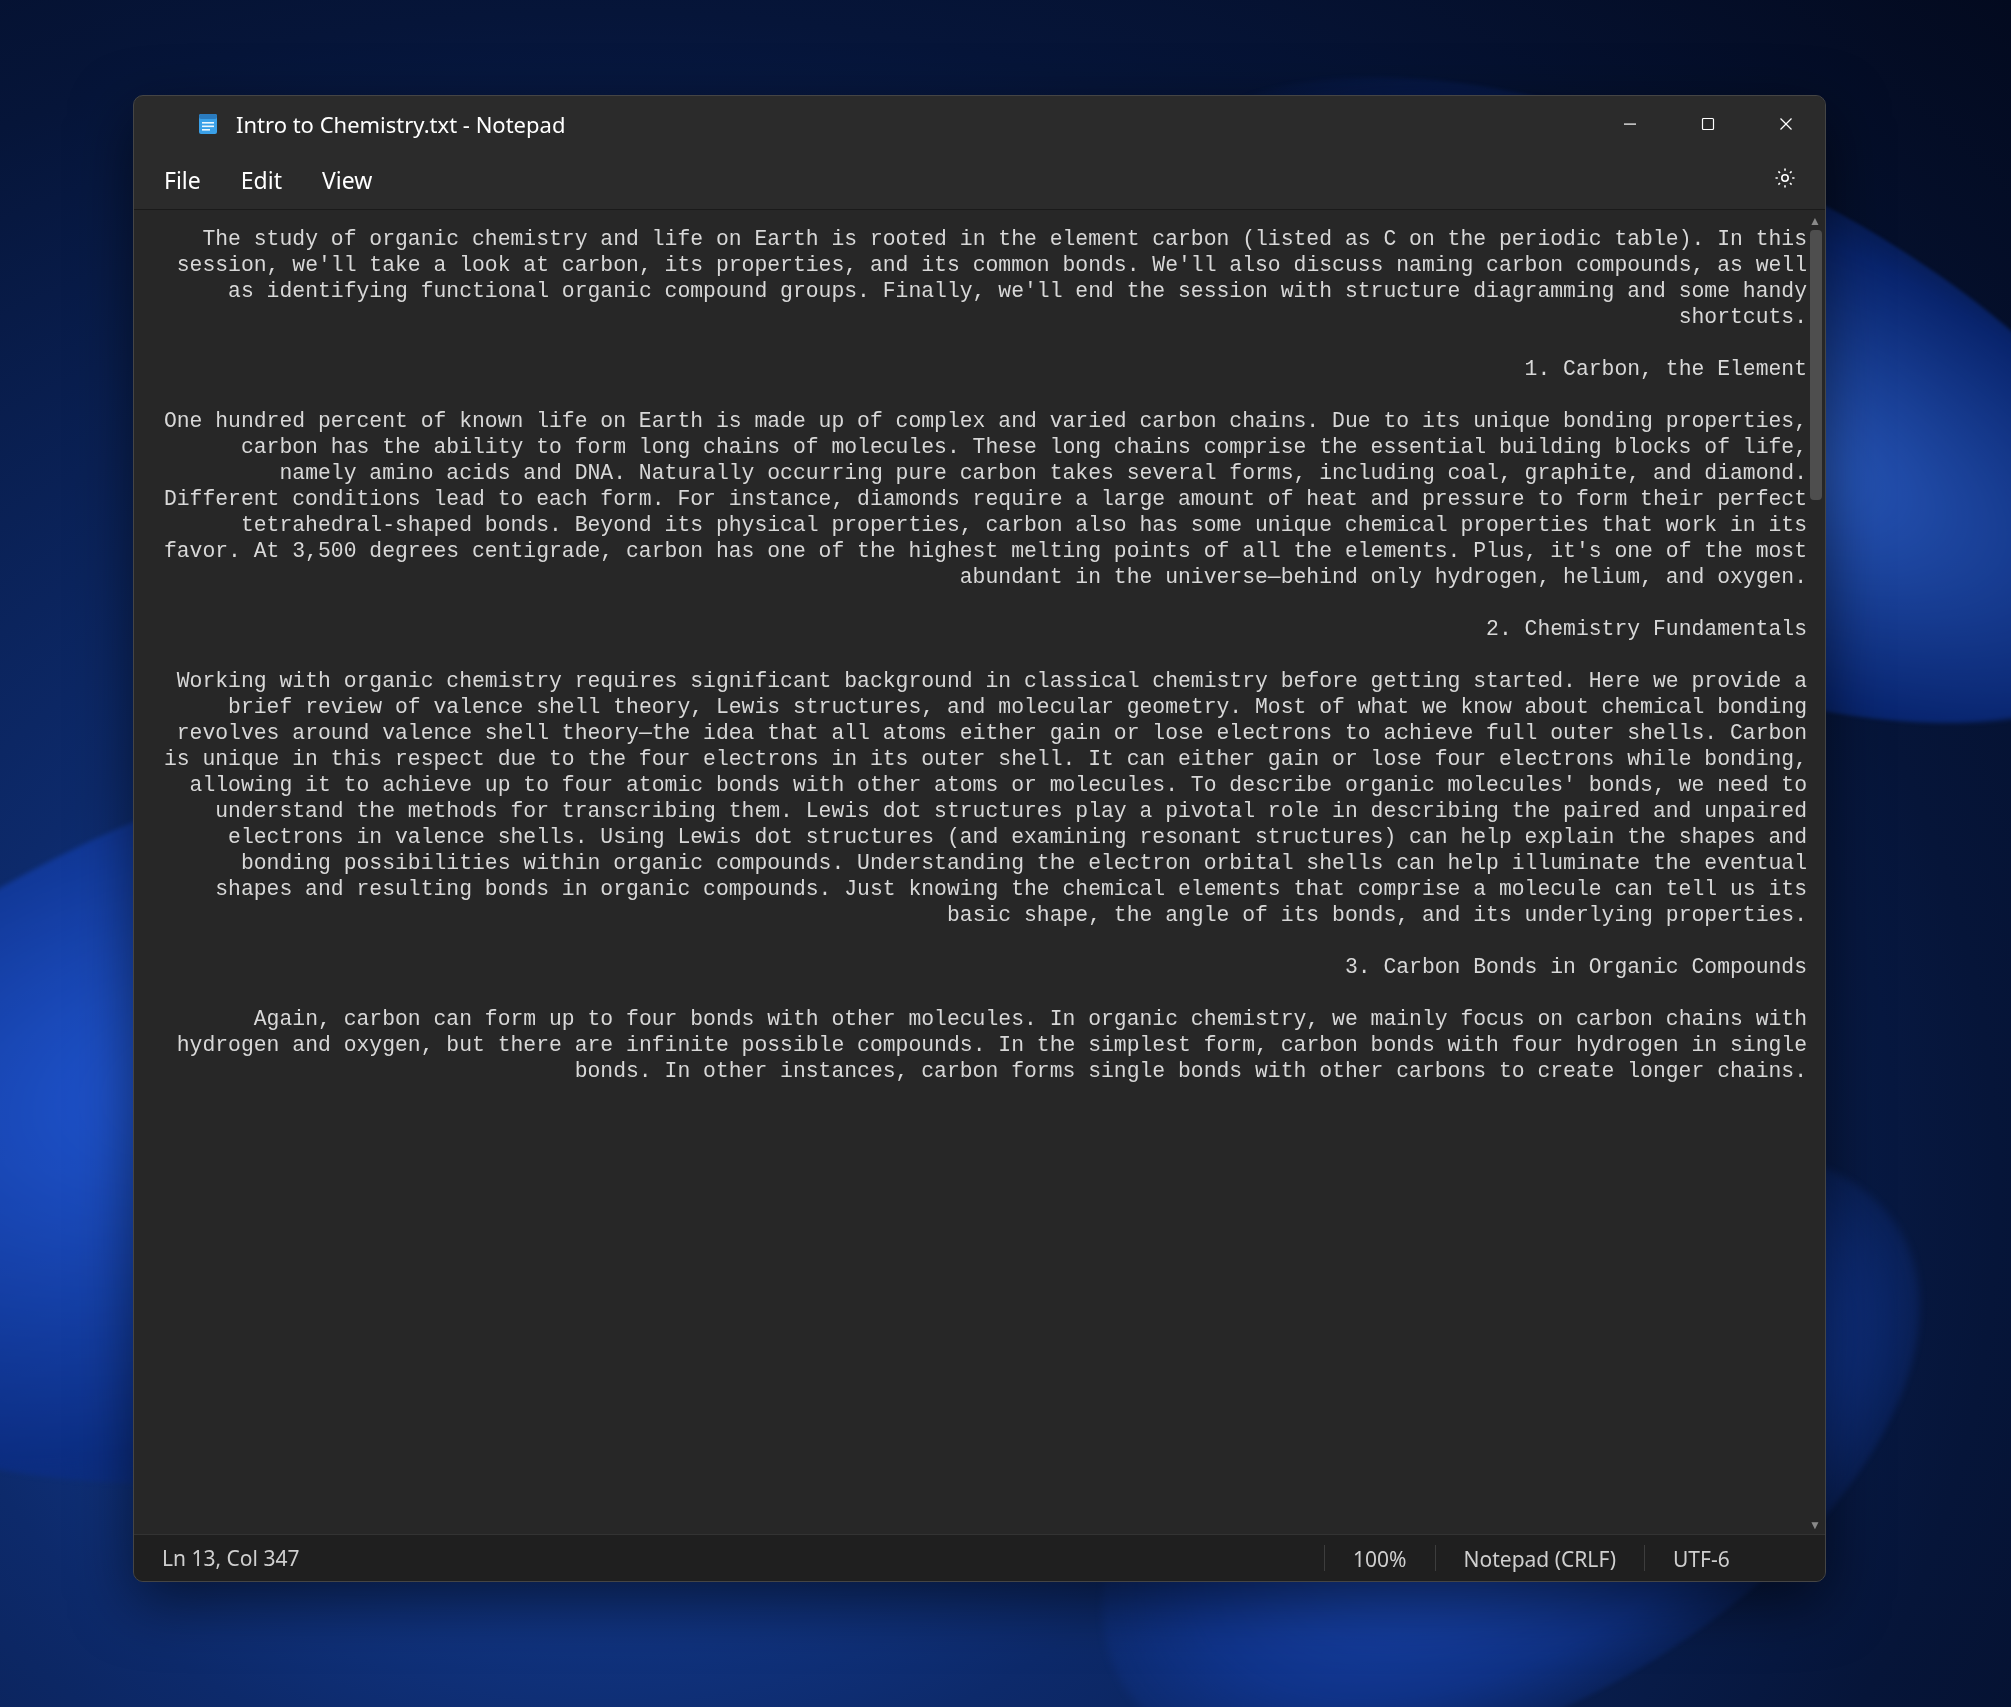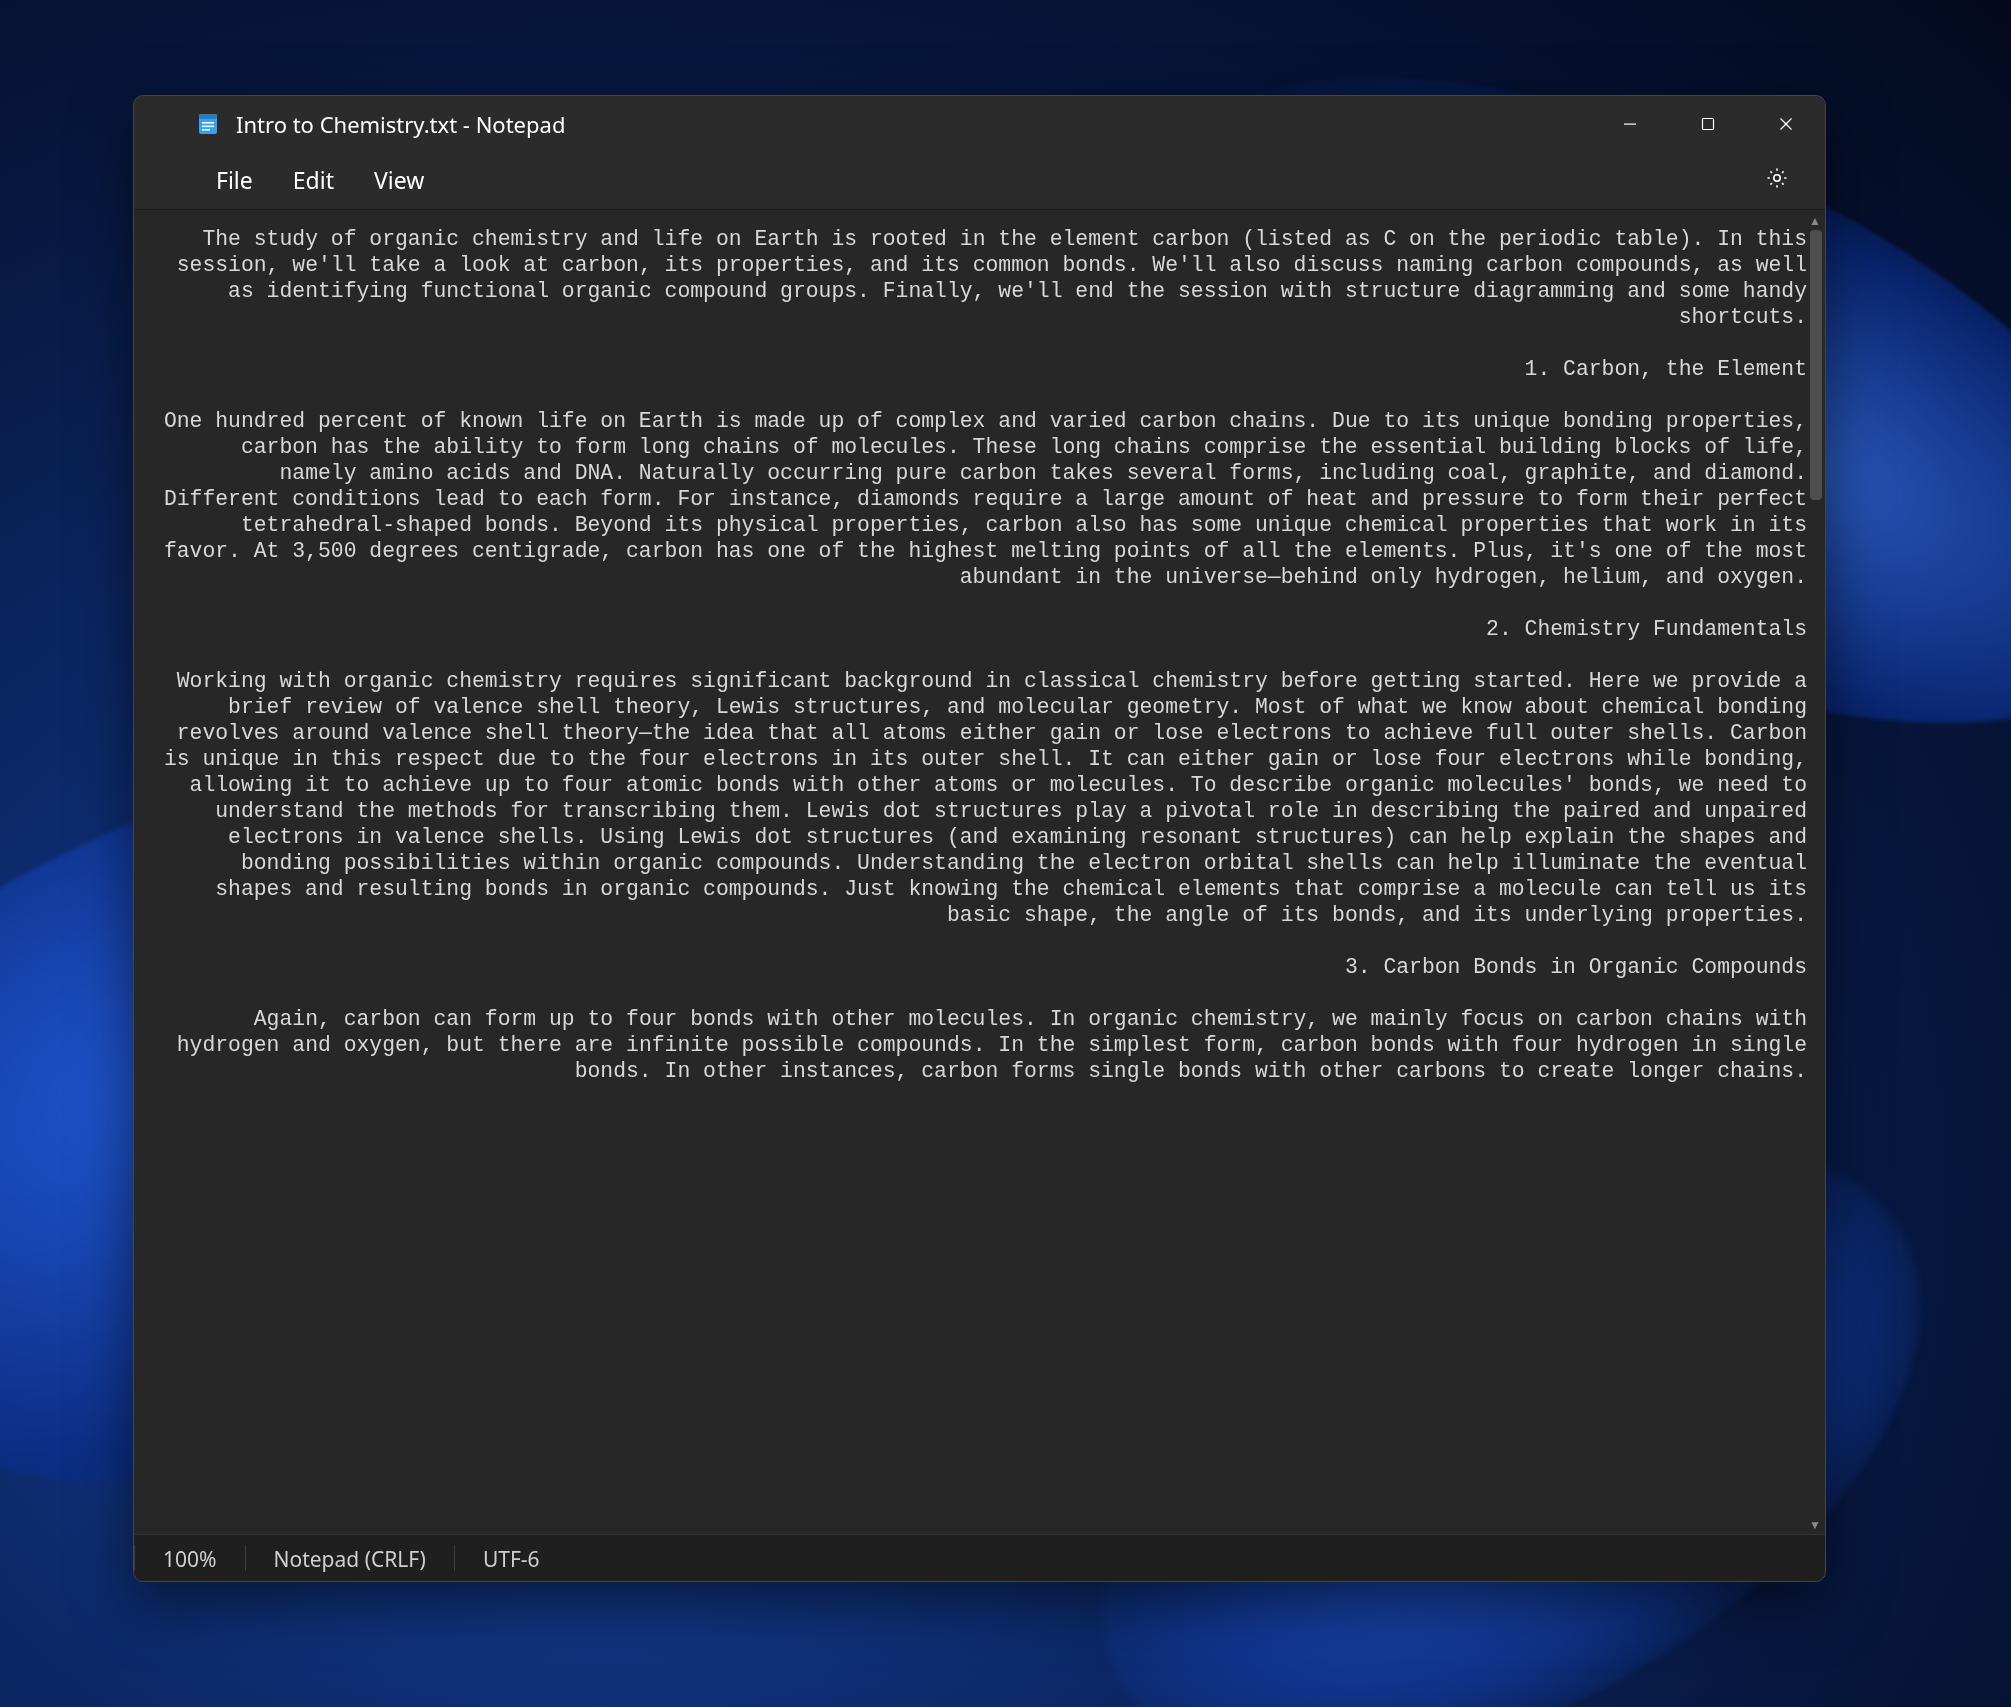--- a/index.html
+++ b/index.html
@@ -69,24 +69,23 @@
     display:flex; align-items:center; justify-content:center;
     color:#ffffff;
     cursor: pointer;
   }
 
   
   .menubar {
     height: 58px;
     display:flex;
     align-items:center;
-    padding: 0 18px;
+    padding: 0 10px;
     background:#2b2b2b;
     color:#ffffff;
-    margin-left:44px;
   }
   .menu-item {
     padding: 6px 20px;
     font-size: 23px;
     cursor:pointer;
     border-radius:4px;
   }
   .menu-spacer { flex:1; }
   .gear {
     width:44px; height:44px;
@@ -240,20 +239,23 @@
 
 Again, carbon can form up to four bonds with other molecules. In organic chemistry, we mainly focus on carbon chains with hydrogen and oxygen, but there are infinite possible compounds. In the simplest form, carbon bonds with four hydrogen in single bonds. In other instances, carbon forms single bonds with other carbons to create longer chains.</div>
     <div class="scroll-arrow up">▲</div>
     <div class="scrollbar-track">
       <div class="scrollbar-thumb"></div>
     </div>
     <div class="scroll-arrow down">▼</div>
   </div>
 
   <div class="statusbar">
+    <div class="status-left">
+      <span>Ln 13, Col 347</span>
+    </div>
     <div class="sep"></div>
     <div class="status-seg">
       <span>100%</span>
     </div>
     <div class="sep"></div>
     <div class="status-seg">
       <span>Notepad (CRLF)</span>
     </div>
     <div class="sep"></div>
     <div class="status-seg" style="min-width:180px;">

